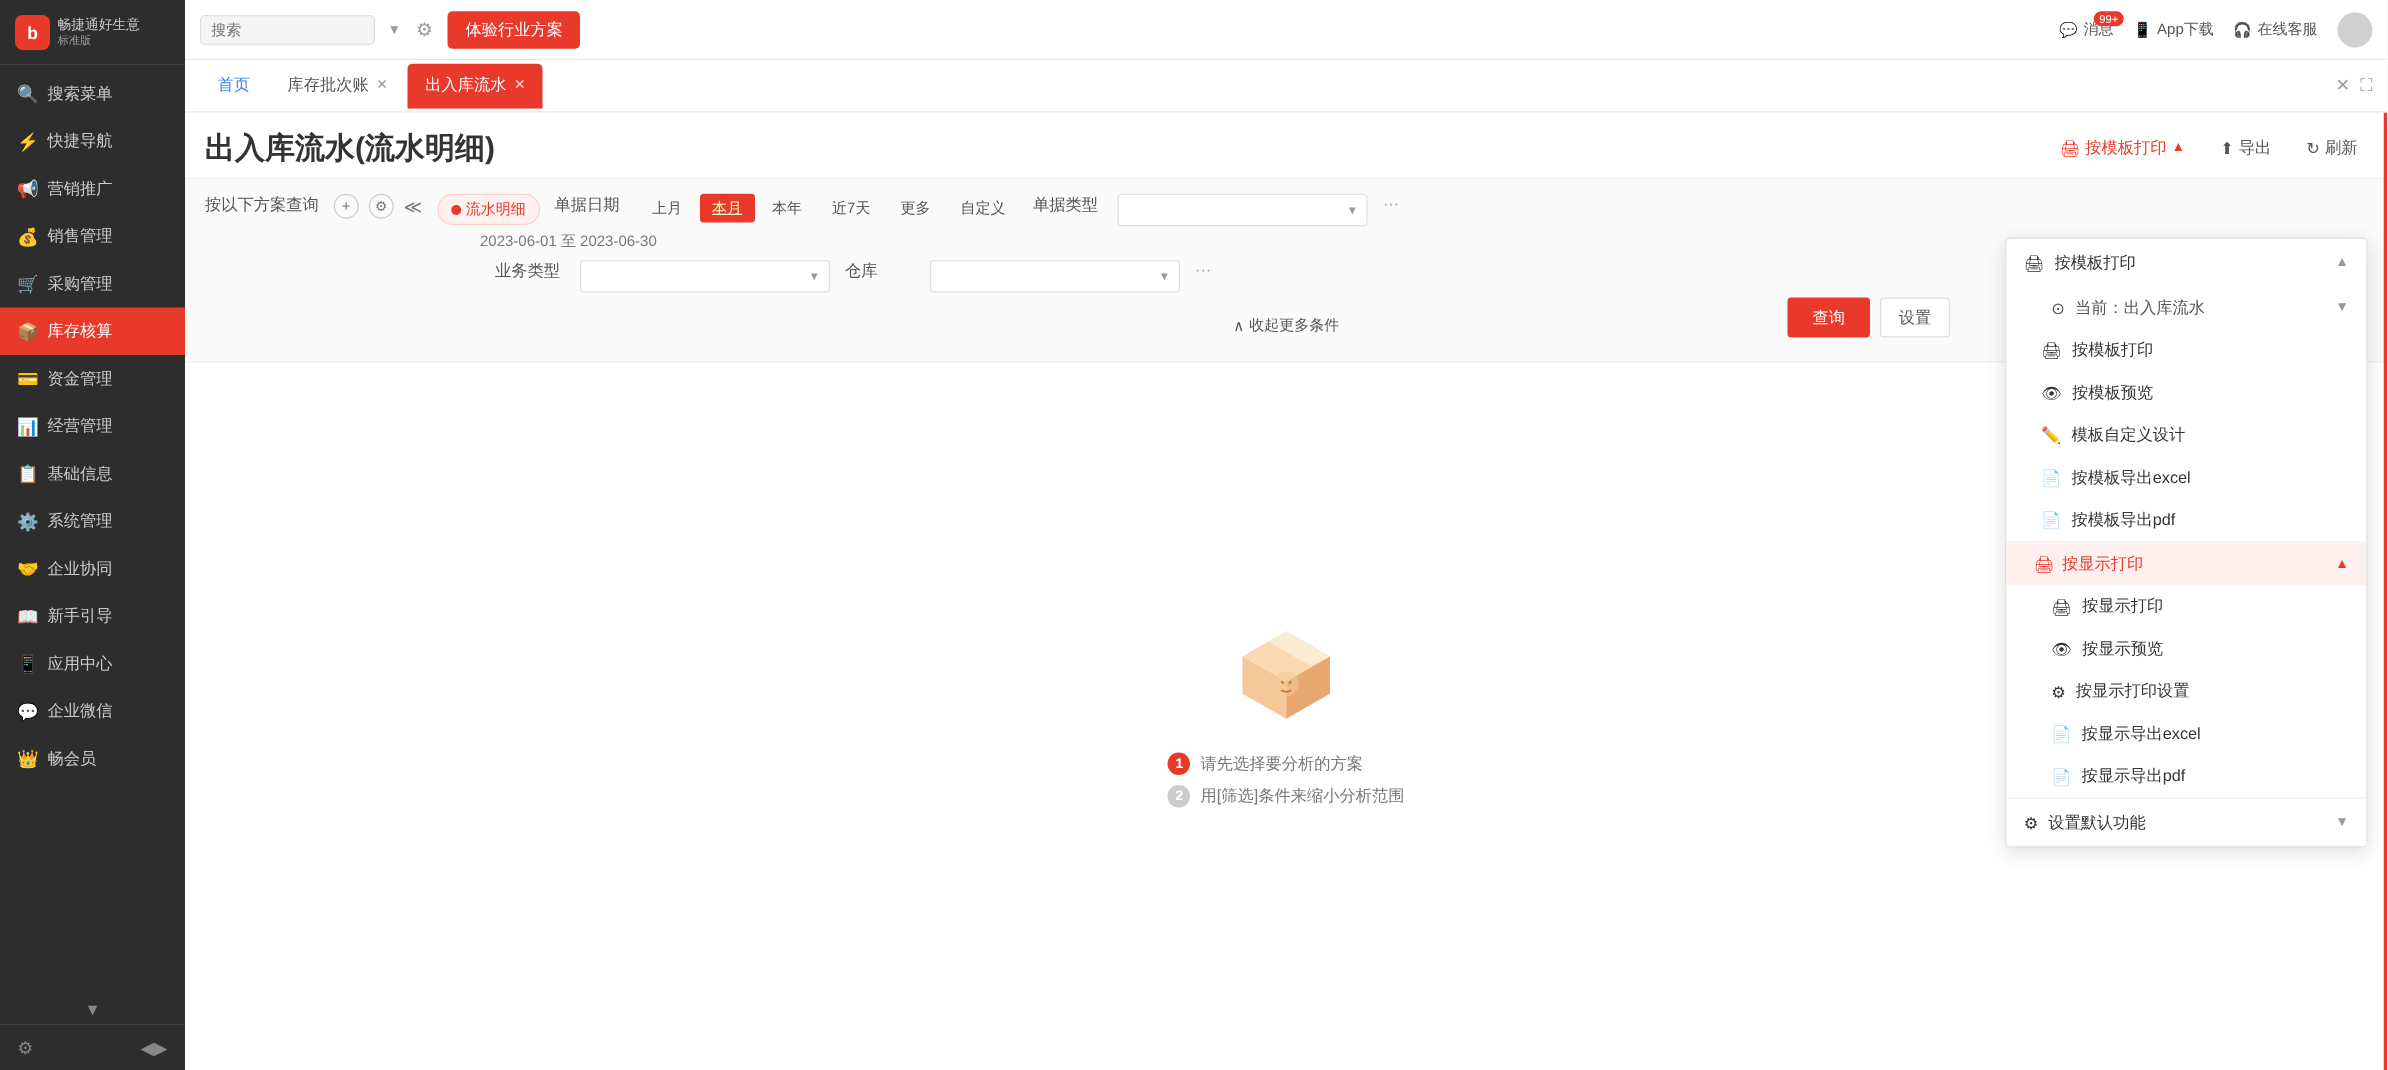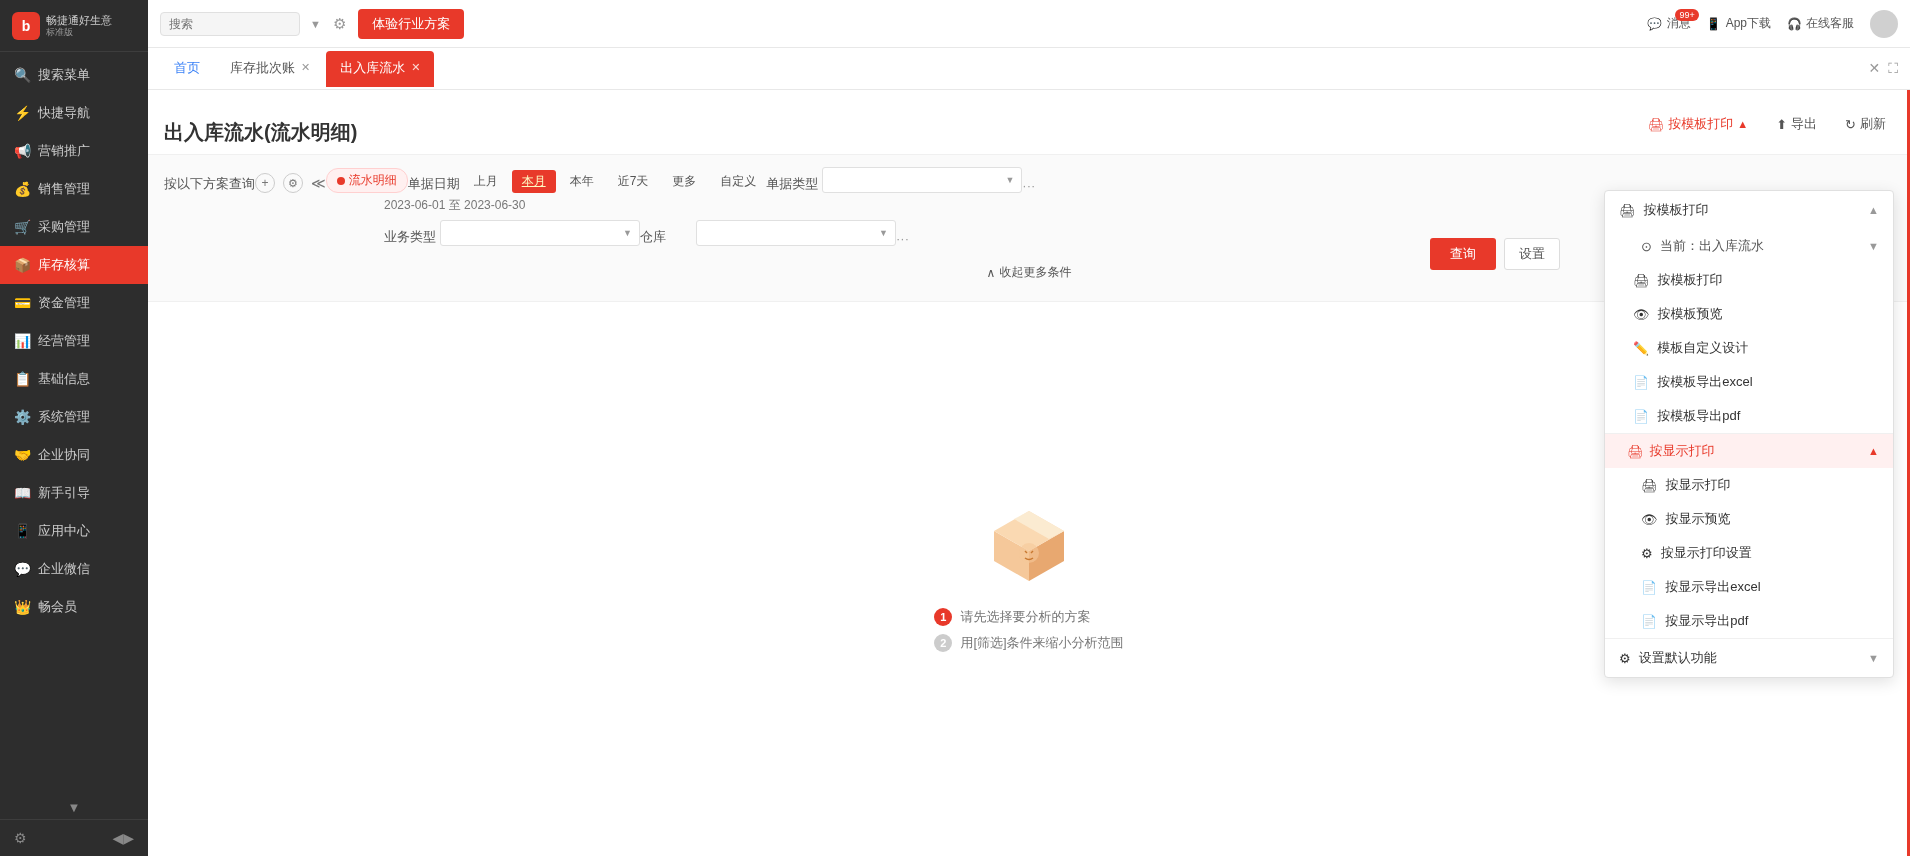--- a/index.html
+++ b/index.html
@@ -207,24 +207,23 @@
 
     
     .page-header {
       display: flex;
       align-items: center;
       justify-content: space-between;
       padding: 12px 16px 8px;
       border-bottom: 1px solid #f0f0f0;
     }
     .page-title {
-      font-size: 20px;
+      font-size: 24px;
       font-weight: 600;
       color: #333;
-      margin-top: 17px;
     }
     .page-actions {
       display: flex;
       align-items: center;
       gap: 12px;
     }
     .action-btn {
       display: flex;
       align-items: center;
       gap: 4px;
@@ -240,22 +239,22 @@
     .action-chevron { font-size: 11px; color: #e8392a; }
 
     
     .filter-area {
       padding: 12px 16px;
       background: #fafafa;
       border-bottom: 1px solid #f0f0f0;
     }
     .filter-row {
       display: flex;
-      align-items: flex-end;
-      gap: 0;
+      align-items: flex-start;
+      gap: 12px;
       margin-bottom: 10px;
     }
     .filter-row:last-child { margin-bottom: 0; }
     .filter-label {
       color: #555;
       font-size: 13px;
       min-width: 56px;
     }
     .filter-tag-group {
       display: flex;

